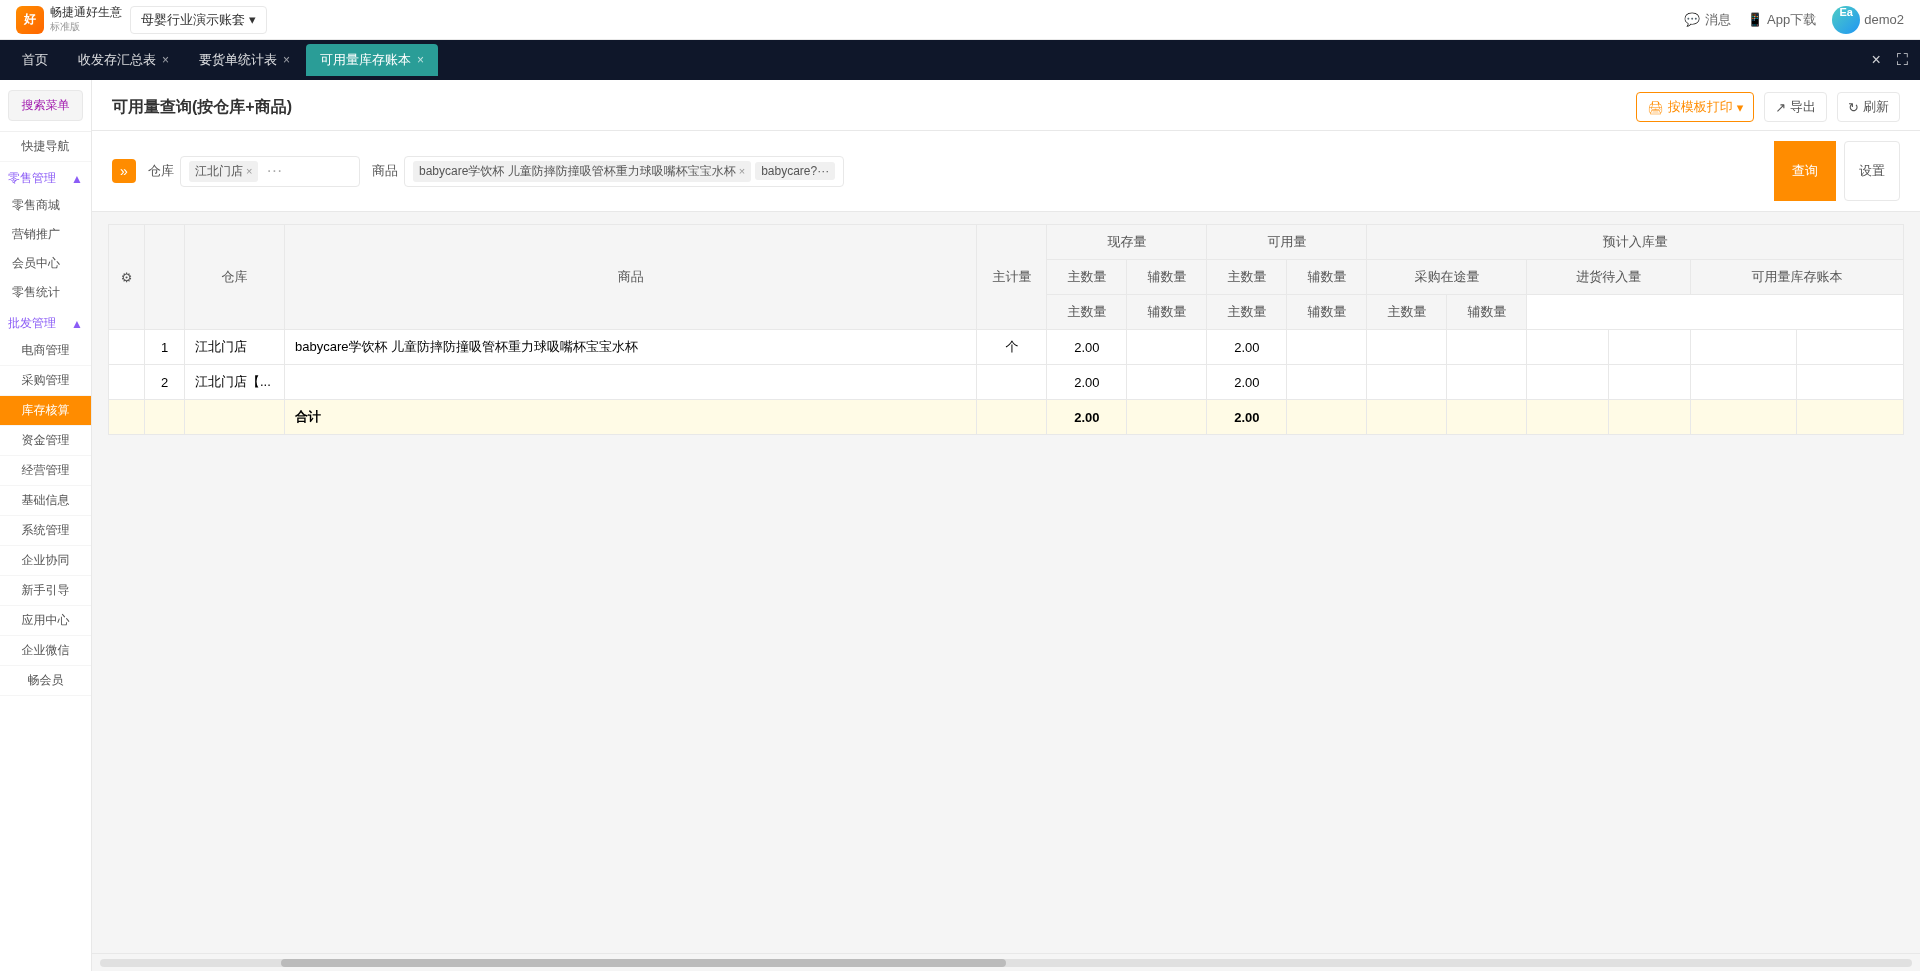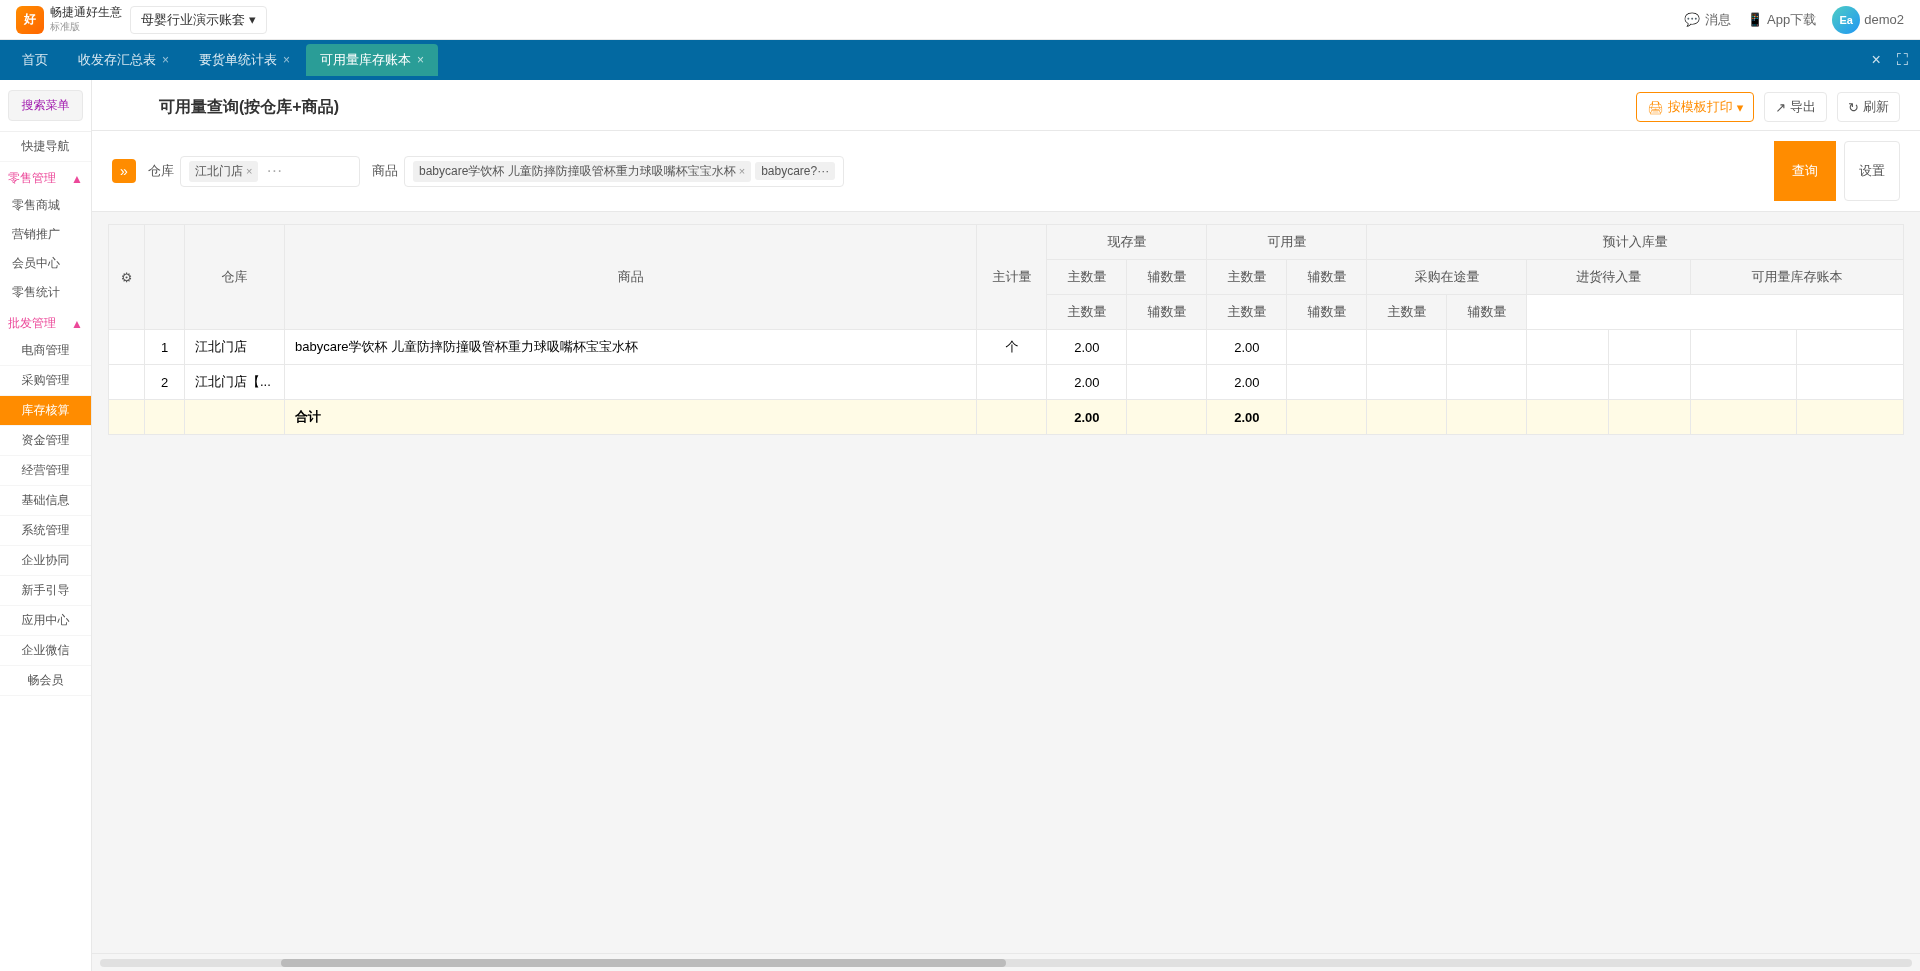--- a/index.html
+++ b/index.html
@@ -70,31 +70,30 @@
       cursor: pointer;
       color: #666;
       font-size: 13px;
     }
     .user-avatar {
       width: 28px;
       height: 28px;
       border-radius: 50%;
       background: linear-gradient(135deg, #4ecdc4, #2196f3);
       display: flex;
-      align-items: center;
       justify-content: center;
       color: white;
       font-size: 11px;
       font-weight: bold;
     }
 
     
     .nav-tabs {
       height: 40px;
-      background: #0369a1;
+      background: #0f172a;
       display: flex;
       align-items: center;
       padding: 16px 8px;
       gap: 2px;
       flex-shrink: 0;
     }
     .nav-tab {
       height: 32px;
       padding: 0 14px;
       display: flex;
@@ -173,21 +172,21 @@
       padding: 6px 8px;
       border-bottom: 1px solid #f5f5f5;
       font-size: 12px;
       color: #555;
       cursor: pointer;
       text-align: center;
     }
     .sidebar-section {
       padding: 8px 8px 4px;
       font-size: 12px;
-      color: #ec4899;
+      color: #8b5cf6;
       cursor: pointer;
       display: flex;
       align-items: center;
       justify-content: space-between;
       font-weight: 500;
     }
     .sidebar-section-item {
       padding: 6px 12px;
       font-size: 12px;
       color: #555;
@@ -216,21 +215,20 @@
       display: flex;
       align-items: center;
       justify-content: space-between;
       border-bottom: 1px solid #e8e8e8;
       flex-shrink: 0;
     }
     .page-title {
       font-size: 16px;
       font-weight: 600;
       color: #333;
-      margin-left: 47px;
     }
     .page-actions {
       display: flex;
       align-items: center;
       gap: 10px;
     }
     .action-btn {
       display: flex;
       align-items: center;
       gap: 4px;

